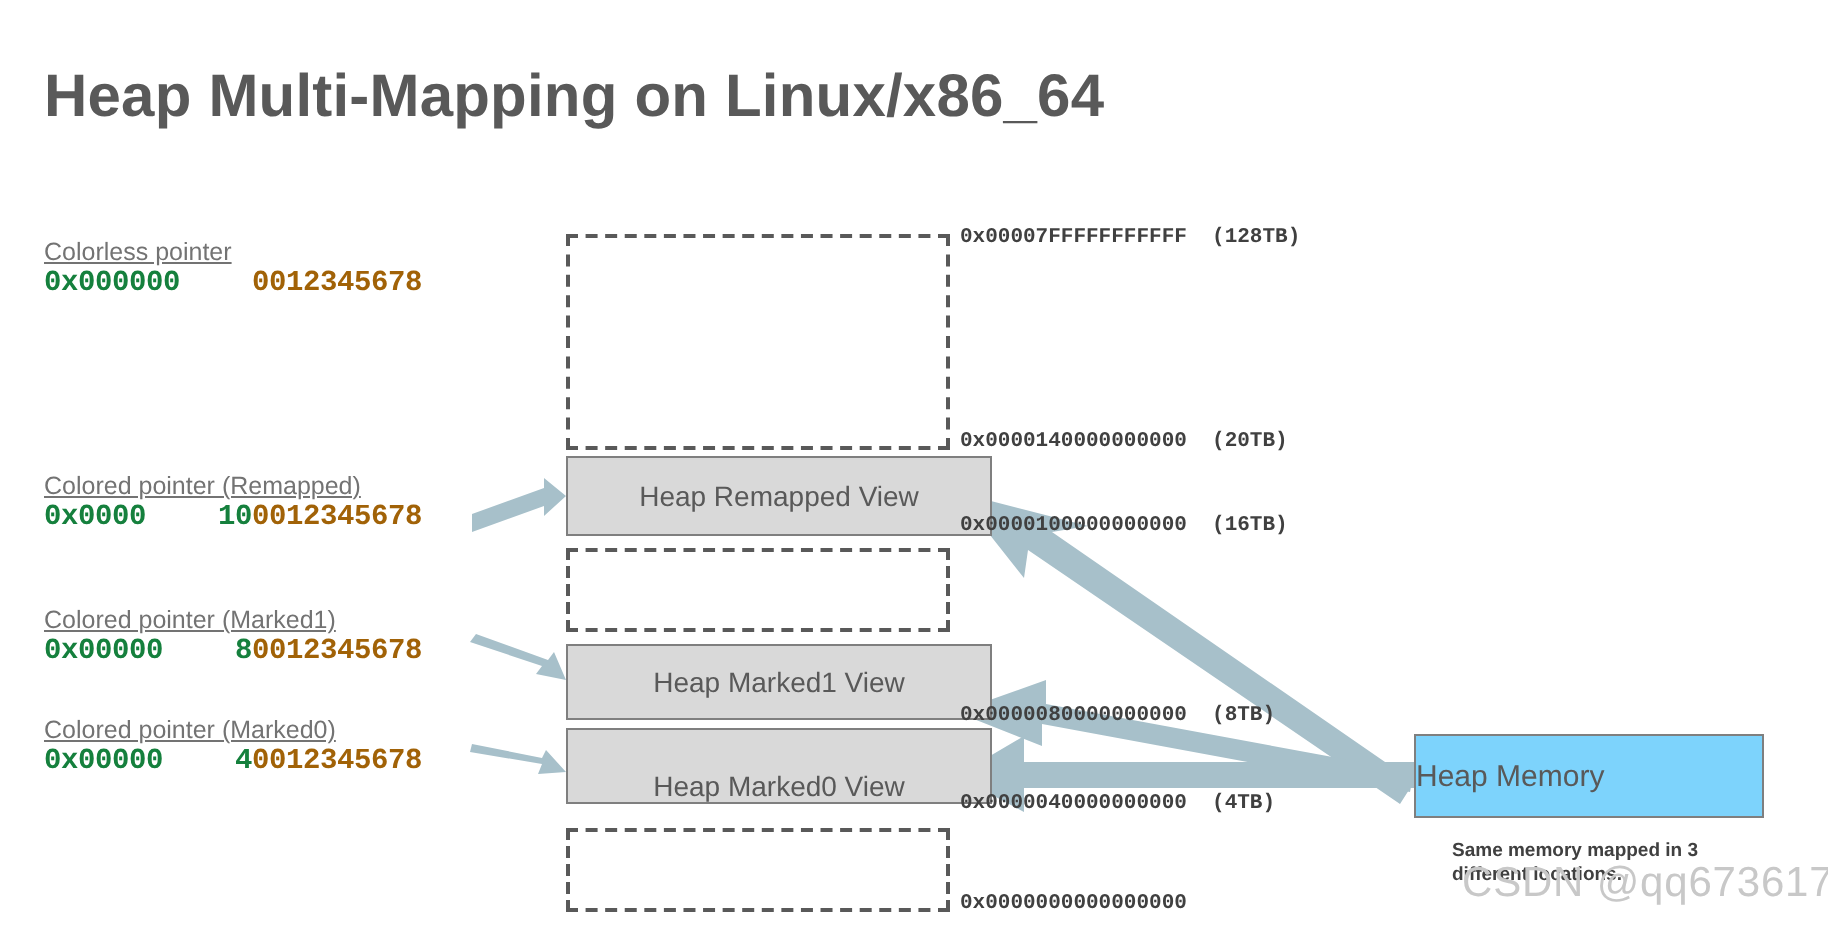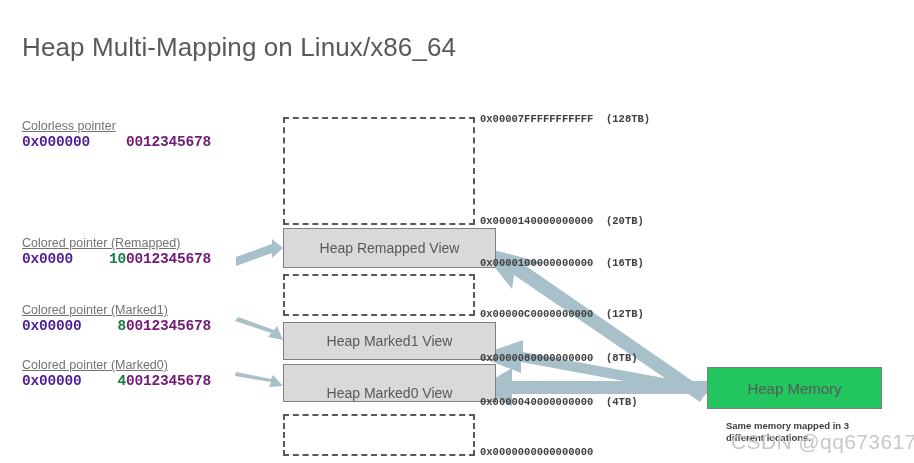--- a/index.html
+++ b/index.html
@@ -16,22 +16,22 @@
     height: 463px;
     background: #ffffff;
     overflow: hidden;
   }
 
   
   #slide-title {
     position: absolute;
     left: 22px;
     top: 32px;
-    font-size: 26px;
-    font-weight: 400;
+    font-size: 30px;
+    font-weight: 700;
     color: #595959;
     letter-spacing: 0.1px;
     white-space: nowrap;
   }
 
   
   #address-space-label {
     position: absolute;
     left: 283px;
     top: 91px;
@@ -72,25 +72,24 @@
   #box-marked0  { top: 364px; height: 38px; align-items: flex-end; }
 
   
   #heap-memory-box {
     position: absolute;
     left: 707px;
     top: 367px;
     width: 175px;
     height: 42px;
     box-sizing: border-box;
-    background: #22c55e;
+    background: #7dd3fc;
     border: 1.5px solid #7f7f7f;
     display: flex;
     align-items: center;
-    justify-content: center;
     font-size: 15px;
     color: #595959;
     white-space: nowrap;
   }
 
   
   #heap-memory-caption {
     position: absolute;
     left: 726px;
     top: 420px;
@@ -122,23 +121,23 @@
     white-space: nowrap;
     margin-bottom: 1px;
   }
   .ptr-value {
     font-family: "Liberation Mono", monospace;
     font-size: 14.5px;
     font-weight: bold;
     white-space: pre;
     letter-spacing: -0.2px;
   }
-  .hex-plain { color: #4c1d95; }
+  .hex-plain { color: #15803d; }
   .hex-tag   { color: #15803d; margin-left: 36px; }
-  .hex-body  { color: #701a75; }
+  .hex-body  { color: #a16207; }
 
   #ptr-colorless { top: 119px; }
   #ptr-remapped  { top: 236px; }
   #ptr-marked1   { top: 303px; }
   #ptr-marked0   { top: 358px; }
 
   
   #arrow-layer {
     position: absolute;
     left: 0;
@@ -209,21 +208,20 @@
   </div>
 
   <div id="heap-memory-box">
     <span>Heap Memory</span>
   </div>
   <div id="heap-memory-caption">Same memory mapped in 3 different locations.</div>
 
   <div class="addr-label" style="top:113px">0x00007FFFFFFFFFFF  (128TB)</div>
   <div class="addr-label" style="top:215px">0x0000140000000000  (20TB)</div>
   <div class="addr-label" style="top:257px">0x0000100000000000  (16TB)</div>
-  <div class="addr-label" style="top:308px">0x00000C0000000000  (12TB)</div>
   <div class="addr-label" style="top:352px">0x0000080000000000  (8TB)</div>
   <div class="addr-label" style="top:396px">0x0000040000000000  (4TB)</div>
   <div class="addr-label" style="top:446px">0x0000000000000000</div>
 
   <div class="ptr-group" id="ptr-colorless">
     <div class="ptr-caption">Colorless pointer</div>
     <div class="ptr-value"><span class="hex-plain">0x000000</span><span class="hex-tag"></span><span class="hex-body">0012345678</span></div>
   </div>
 
   <div class="ptr-group" id="ptr-remapped">

